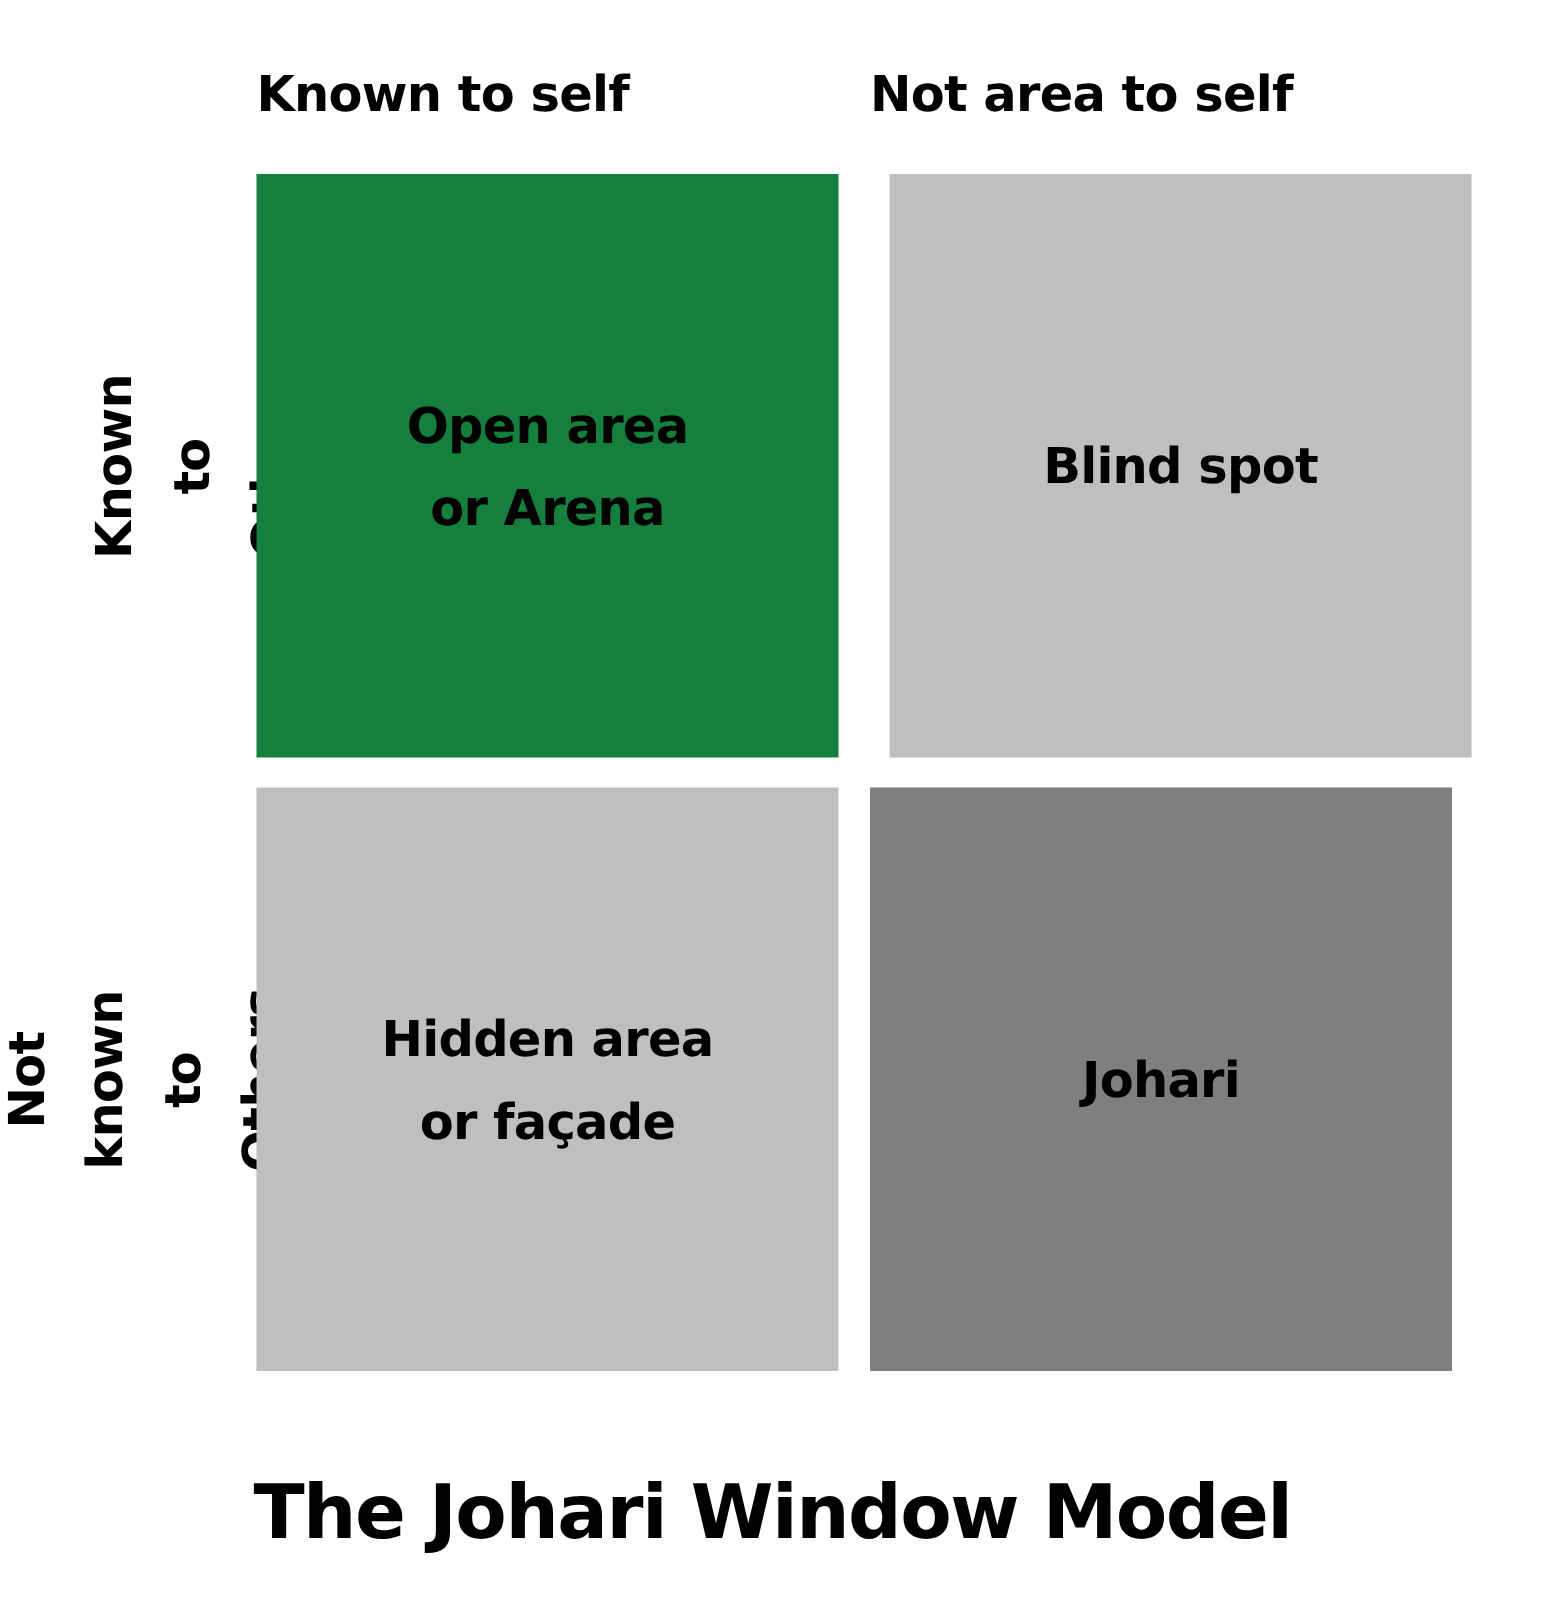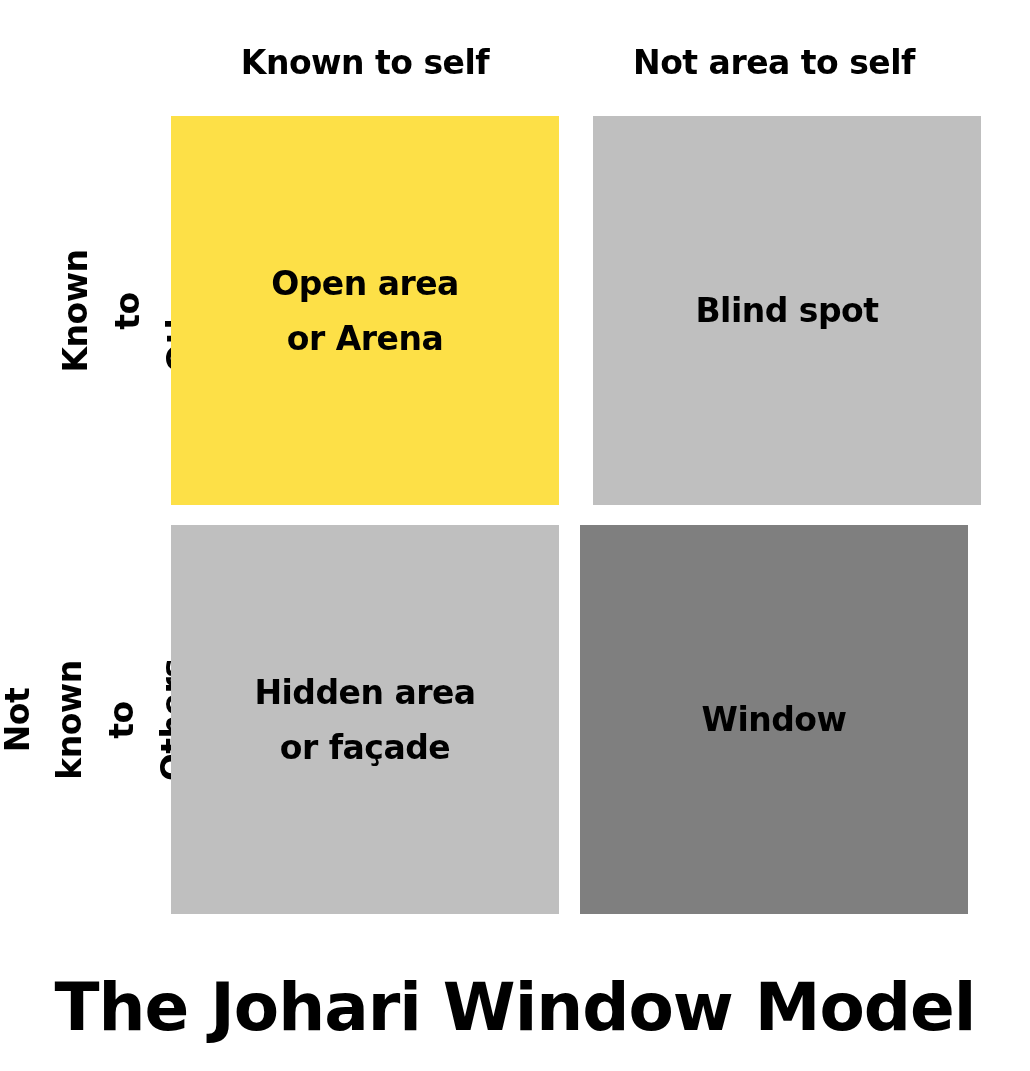--- a/index.html
+++ b/index.html
@@ -1,51 +1,51 @@
 <!DOCTYPE html>
 <html><head>
 <meta charset="utf-8">
 <style>
   html, body { margin: 0; padding: 0; background: #ffffff; }
   body { width: 1030px; height: 1071px; position: relative; overflow: hidden;
          font-family: "DejaVu Sans", "Liberation Sans", sans-serif; color: #000; }
-  .col-header { position: absolute; top: 38px; height: 50px; line-height: 50px; text-align: center;
+  .col-header { position: absolute; top: 38px; height: 50px; line-height: 50px; 
                 font-weight: bold; font-size: 33px; letter-spacing: -0.5px; }
   .row-header { position: absolute; display: flex; align-items: center; justify-content: center; }
   .row-header .rot { transform: rotate(-90deg); white-space: nowrap; text-align: center;
                      font-weight: bold; font-size: 33px; line-height: 52px; letter-spacing: -0.5px; }
   .cell { position: absolute; width: 388px; height: 389px; display: flex; align-items: center;
           justify-content: center; text-align: center; font-weight: bold; font-size: 33px;
           line-height: 55px; letter-spacing: -0.5px; }
   .cell span { white-space: pre-line; }
   .title { position: absolute; left: 0; width: 1030px; top: 963px; height: 90px; line-height: 90px;
-           text-align: center; font-weight: bold; font-size: 66px; letter-spacing: -1px; }
+           text-align: center; font-weight: bold; font-size: 50px; letter-spacing: -1px; }
 </style>
 </head>
 <body>
 
 <div class="col-header" style="left:171px; width:388px;">Known to self</div>
 <div class="col-header" style="left:580px; width:388px;">Not area to self</div>
 
 <div class="row-header" style="left:60px; top:116px; width:160px; height:389px; left:48px; width:160px;">
   <div class="rot" style="white-space:pre-line;">Known to Others</div>
 </div>
 <div class="row-header" style="left:16px; top:525px; width:160px; height:389px;">
   <div class="rot" style="white-space:pre-line;">Not known
 to Others</div>
 </div>
 
-<div class="cell" style="left:171px; top:116px; background:#fde047;text-align:center;">
+<div class="cell" style="left:171px; top:116px; background:#15803d;text-align:center;">
   <span>Open area
 or Arena</span>
 </div>
 <div class="cell" style="left:580px; top:116px; background:#bfbfbf;margin-left:13px;">
   <span>Blind spot</span>
 </div>
 <div class="cell" style="left:171px; top:525px; background:#bfbfbf;">
   <span>Hidden area
 or façade</span>
 </div>
 <div class="cell" style="left:580px; top:525px; background:#7f7f7f;">
-  <span>Window</span>
+  <span>Johari</span>
 </div>
 
 <div class="title">The Johari Window Model</div>
 
 </body></html>

